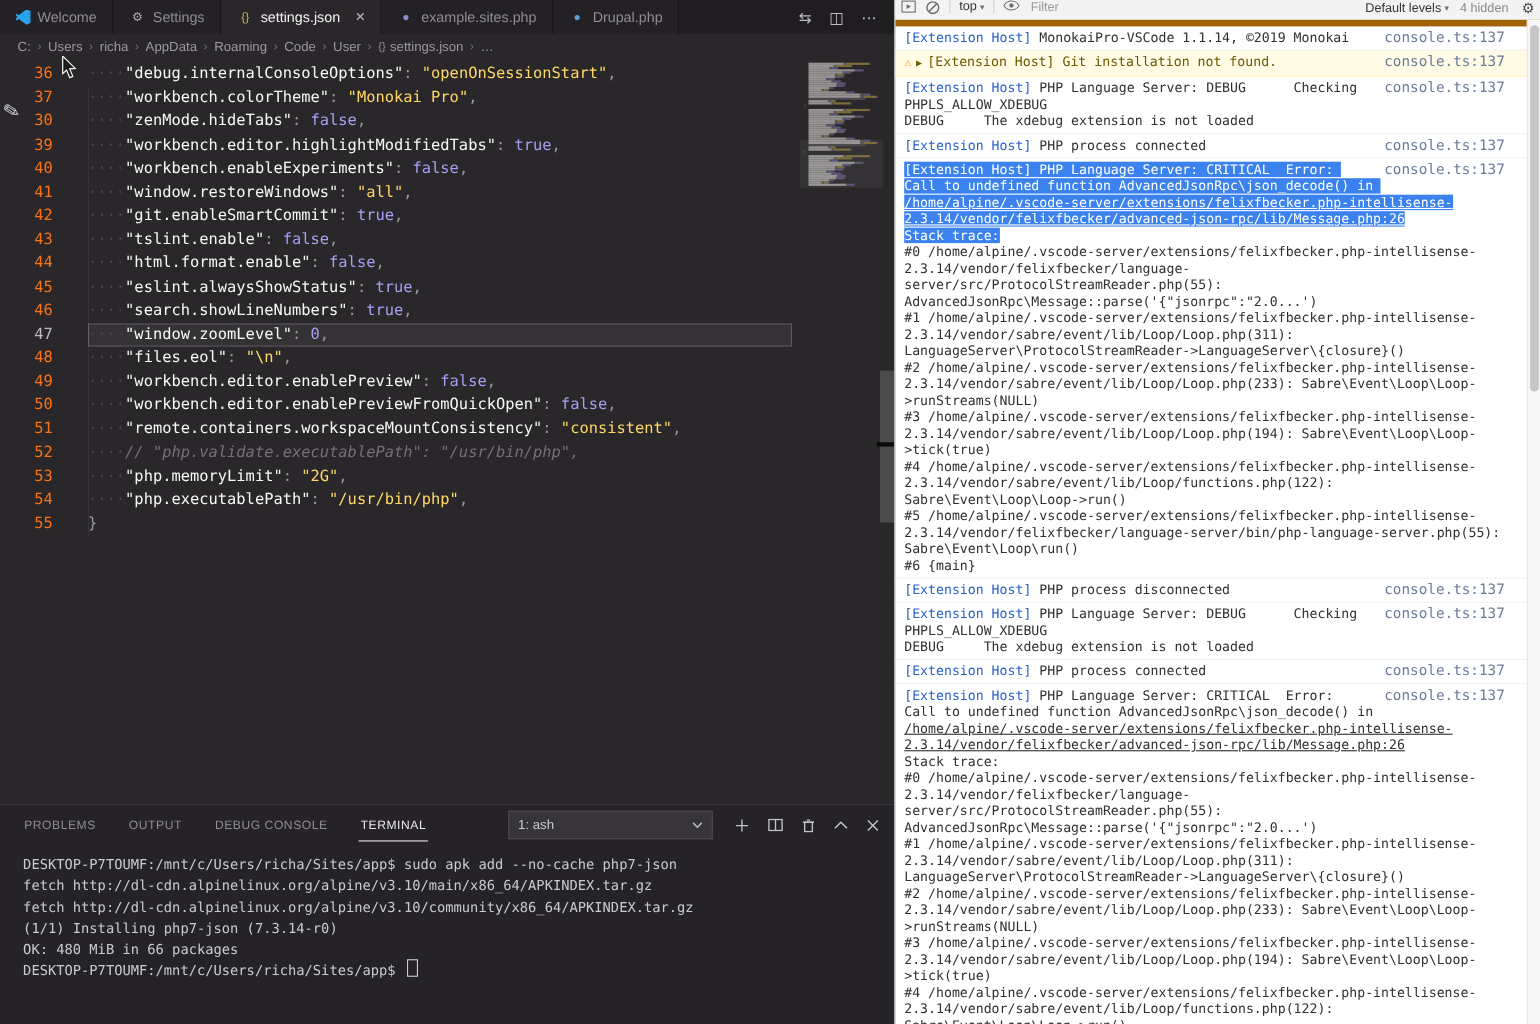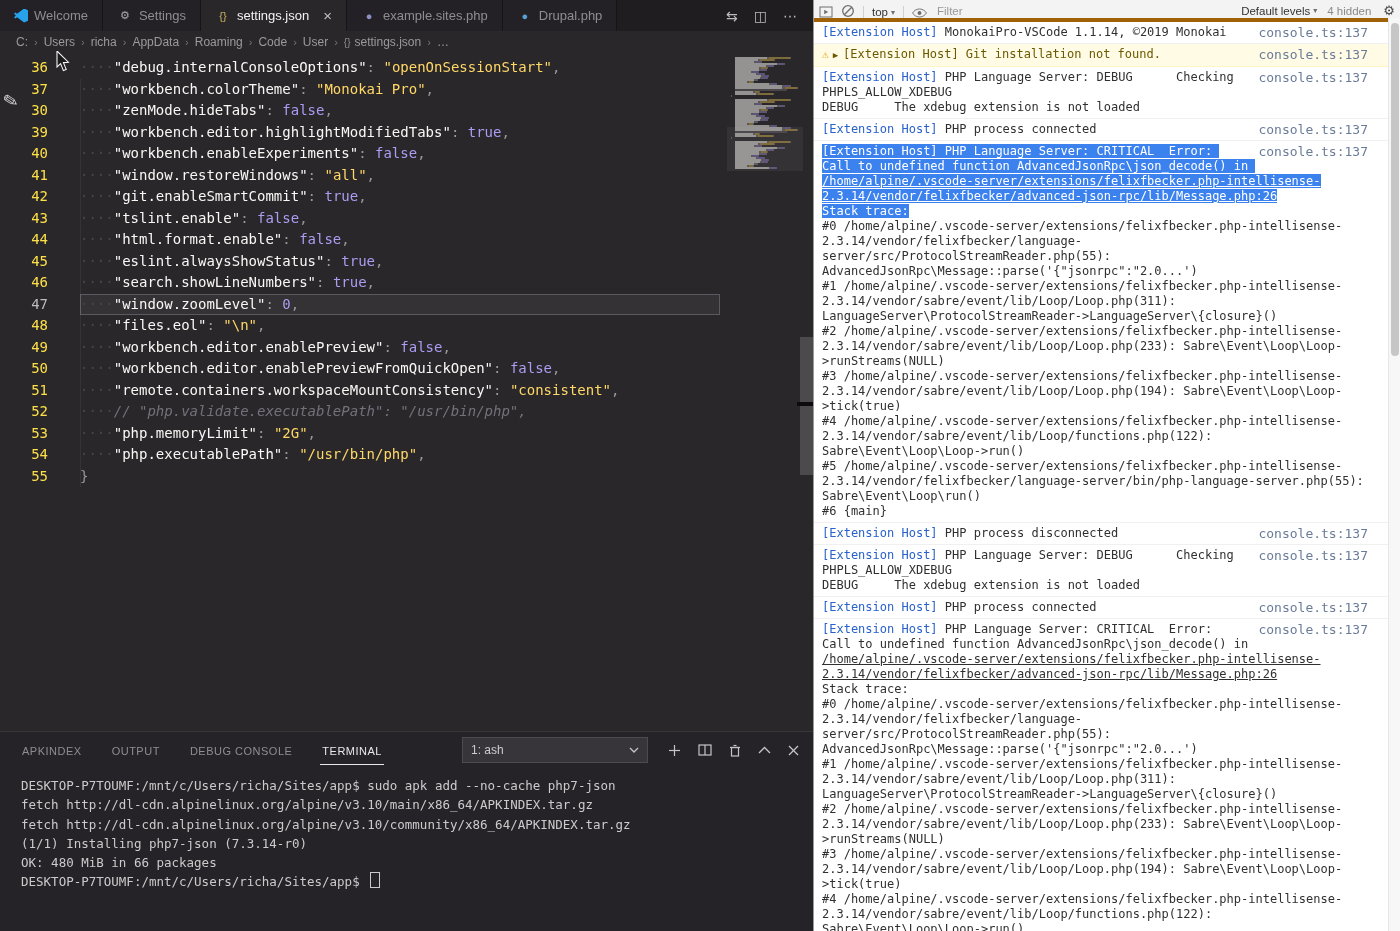--- a/index.html
+++ b/index.html
@@ -22,21 +22,21 @@
   #tab-actions span{cursor:pointer;}
 
   #breadcrumb{height:22px;display:flex;align-items:center;padding-left:16px;color:#9b999c;
               font-size:12px;flex:none;background:#2a272b;white-space:nowrap;}
   .bsep{margin:0 6px;color:#767477;font-size:11px;}
   .bjson{color:#8f8d90;margin-right:4px;font-size:10px;}
 
   #editor{position:relative;flex:1;overflow:hidden;padding-top:4px;}
   .eline{display:flex;height:21.5px;line-height:21.5px;font-size:14px;
          font-family:"DejaVu Sans Mono",monospace;white-space:pre;}
-  .gut{width:48px;flex:none;text-align:right;color:#fde047;}
+  .gut{width:48px;flex:none;text-align:right;color:#f97316;}
   .eline.cur .gut{color:#bdbbbe;}
   .code{display:inline-block;margin-left:32px;color:#f8f8f4;}
   .eline.cur .code{width:640px;background:rgba(252,252,250,.05);
                    box-shadow:inset 0 0 0 1px #5b5860;}
   .sg-ws{color:#49464a;}
   .sg-key{color:#f8f8f4;}
   .sg-pun{color:#9a989b;}
   .sg-str{color:#ffd866;}
   .sg-kw{color:#ab9df2;}
   .sg-num{color:#ab9df2;}
@@ -68,22 +68,22 @@
   #panel-icons{display:flex;align-items:center;gap:17px;margin-left:20px;}
   #panel-icons svg{cursor:pointer;display:block;}
   #terminal{flex:1;padding:8px 0 0 21px;font-size:12.5px;line-height:19.3px;color:#cbcbcb;
             font-family:"DejaVu Sans Mono",monospace;white-space:pre;overflow:hidden;}
   .tcursor{display:inline-block;width:8px;height:14px;border:1px solid #cbcbcb;
            vertical-align:-2px;margin-left:3px;}
 
   
   #devtools{position:absolute;left:813px;top:0;width:587px;height:931px;background:#fff;
             border-left:1px solid #9a9a9a;box-sizing:border-box;display:flex;flex-direction:column;}
-  #dt-toolbar{height:18px;flex:none;background:#f3f3f3;border-bottom:4px solid #a16207;
-              display:flex;align-items:flex-end;gap:8px;padding:0 5px;font-size:11.5px;color:#333;}
+  #dt-toolbar{height:18px;flex:none;background:#f3f3f3;border-bottom:6px solid #a16207;
+              display:flex;align-items:flex-start;gap:8px;padding:0 5px;font-size:11.5px;color:#333;}
   #dt-toolbar svg{display:block;}
   .dt-divider{width:1px;height:12px;background:#d0d0d0;}
   .dt-caret{font-size:8px;color:#6e6e6e;margin-left:3px;}
   #dt-filter{border:none;outline:none;background:transparent;font-size:11.5px;width:105px;color:#333;}
   #dt-filter::placeholder{color:#999;}
   .dt-sel{display:flex;align-items:center;cursor:pointer;}
   #dt-hidden{color:#8a8a8a;}
   #dt-gear{font-size:13px;color:#4a4a4a;cursor:pointer;margin-left:2px;}
   #dt-levels-group{margin-left:auto;display:flex;align-items:center;gap:10px;}
 
@@ -557,21 +557,21 @@
     <div id="escroll">
       <div class="thumb"></div>
     </div>
     <div id="eruler-mark"></div>
     <div id="pencil">✎</div>
   </div>
 
   <div id="panel">
     <div id="panel-header">
       <div id="panel-tabs" style="display:flex;align-items:center;">
-          <span class="ptab">APKINDEX</span>
+          <span class="ptab">PROBLEMS</span>
           <span class="ptab">OUTPUT</span>
           <span class="ptab">DEBUG CONSOLE</span>
           <span class="ptab active">TERMINAL</span>
         </div>
       <div id="term-select">
         <span>1: ash</span>
         <svg width="10" height="6" viewBox="0 0 10 6">
             <polyline points="1,1 5,5 9,1" fill="none" stroke="#c5c5c5" stroke-width="1.3"></polyline>
           </svg>
       </div>

